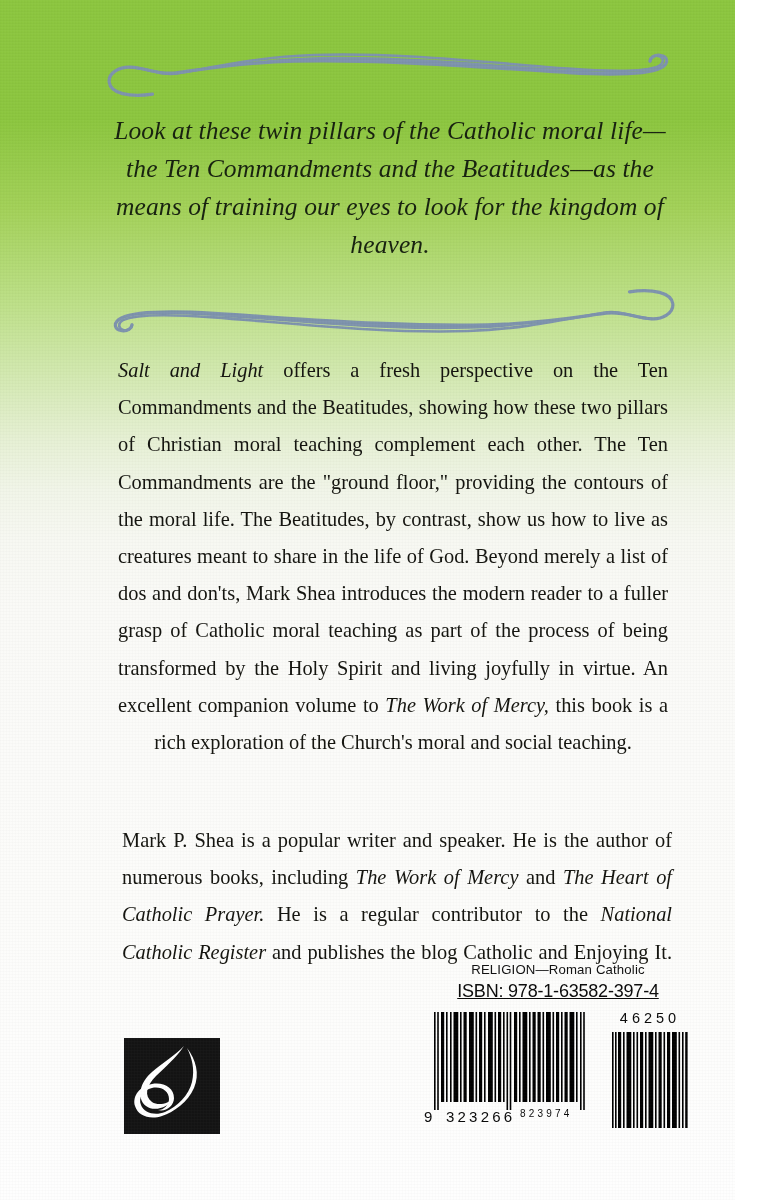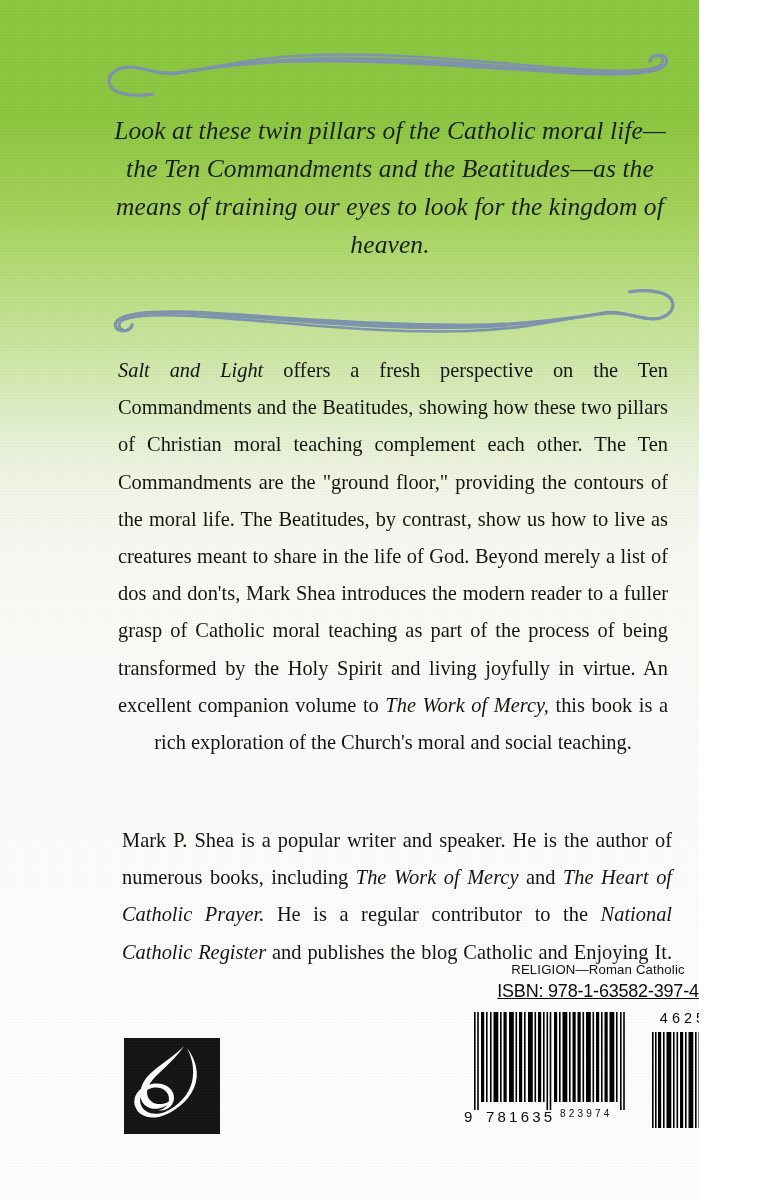--- a/index.html
+++ b/index.html
@@ -25,20 +25,21 @@
         #f1f5e8 490px,
         #f7f8f2 540px,
         #fafaf7 610px,
         #fbfbf9 760px,
         #fcfcfa 900px,
         #fdfdfc 1050px,
         #fefefe 1200px
       );
     font-family: "Liberation Serif", "DejaVu Serif", serif;
     color: #1a1a1a;
+    padding-left: 36px;
   }
 
   
   #grain {
     position: absolute;
     inset: 0;
     pointer-events: none;
     opacity: 0.055;
     background-image:
       repeating-linear-gradient(0deg, rgba(0,0,0,0.5) 0px, rgba(0,0,0,0) 1px, rgba(0,0,0,0) 2px, rgba(255,255,255,0.5) 3px),
@@ -122,21 +123,20 @@
     background: #141414;
   }
   #publisher-logo svg { display: block; width: 100%; height: 100%; }
 
   
   #barcode-block {
     position: absolute;
     left: 424px;
     top: 962px;
     width: 268px;
-    margin-left: 40px;
   }
   #category-line {
     text-align: center;
     font-family: "Liberation Sans", "DejaVu Sans", sans-serif;
     font-size: 13.2px;
     color: #111;
     letter-spacing: 0.15px;
     margin-bottom: 4px;
   }
   #isbn-line {
@@ -372,19 +372,19 @@
             <rect x="51.5" y="0" width="1.6" height="96"></rect>
               <rect x="55" y="0" width="3.2" height="96"></rect>
             <rect x="60" y="0" width="4.8" height="96"></rect>
               <rect x="66.5" y="0" width="1.6" height="96"></rect>
             <rect x="70" y="0" width="1.6" height="96"></rect>
               <rect x="73.2" y="0" width="2.4" height="96"></rect>
           </g>
         </svg>
       </div>
       <div id="ean-digit-lead">9</div>
-      <div id="ean-digits-left">781635</div>
+      <div id="ean-digits-left">323266</div>
       <div id="ean-digits-right">823974</div>
     </div>
   </div>
 
   <div id="grain"></div>
 </div>
 
 </body></html>

